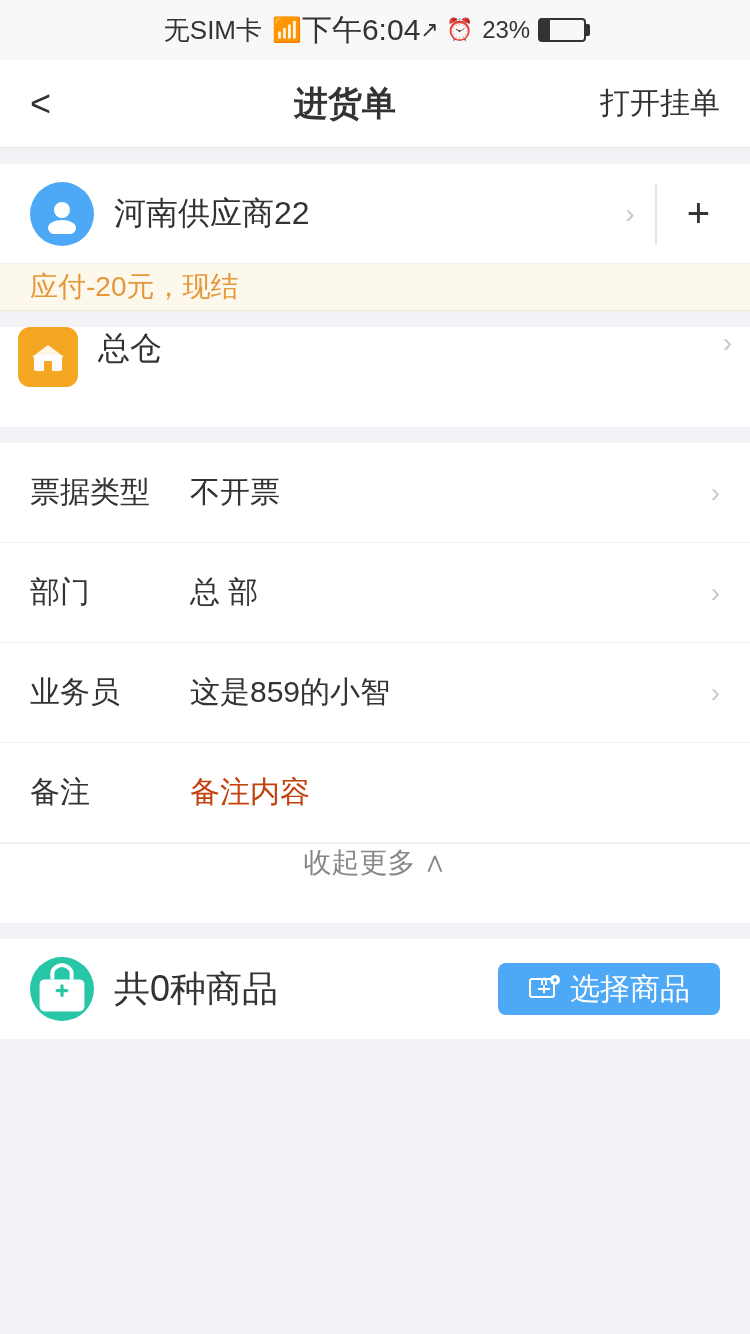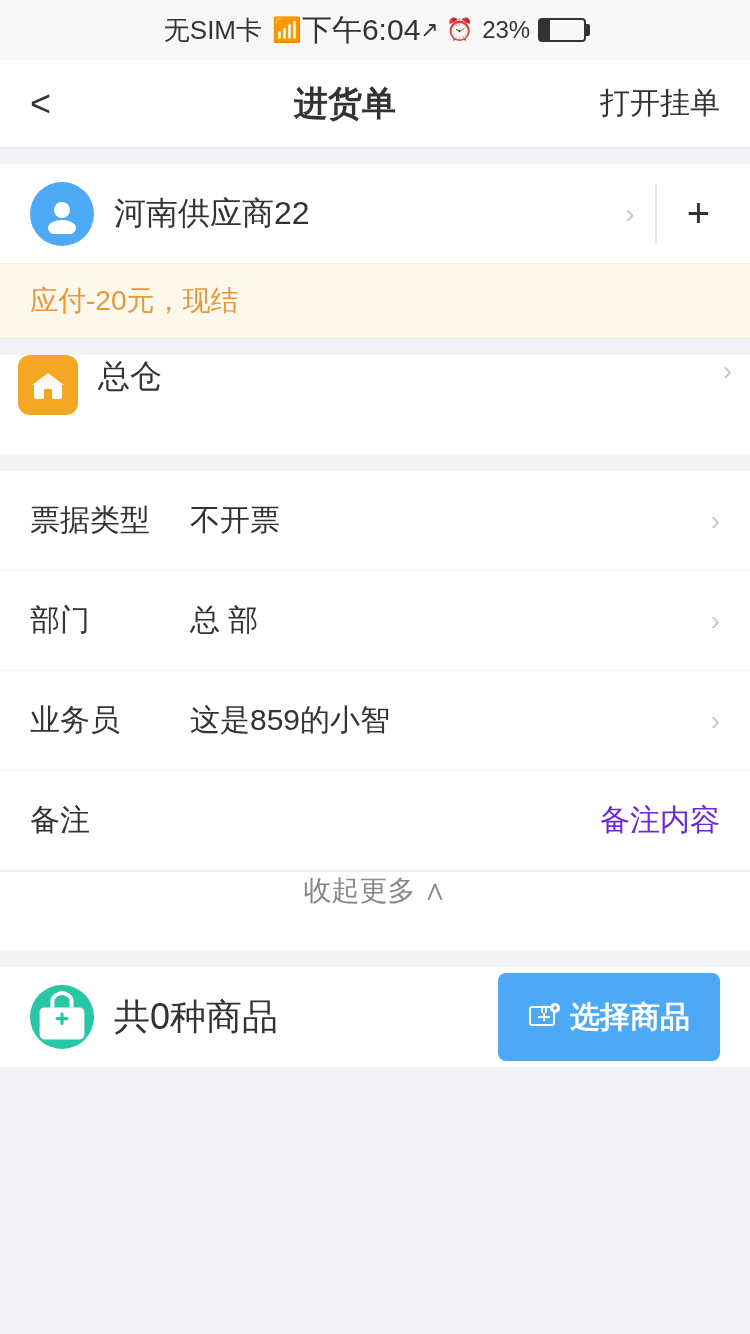--- a/index.html
+++ b/index.html
@@ -123,21 +123,21 @@
     .supplier-add {
       font-size: 40px;
       color: #333;
       cursor: pointer;
       padding: 10px;
     }
 
     
     .notice-bar {
       background: #fdf8ec;
-      padding: 18px 30px;
+      padding: 4px 30px;
       font-size: 28px;
       color: #e6973a;
       border-bottom: 1px solid #f5ead0;
     }
 
     
     .warehouse-row {
       display: flex;
       align-items: flex-start;
       padding: 0 18px;
@@ -183,22 +183,21 @@
       width: 140px;
       flex-shrink: 0;
     }
     .form-value {
       flex: 1;
       font-size: 30px;
       color: #333;
       padding-left: 20px;
     }
     .form-placeholder {
-      color: #6d28d9;
-      text-align: right;
+      color: #c2410c;
     }
 
     
     .collapse-bar {
       background: #fff;
       height: 80px;
       display: flex;
       align-items: flex-start;
       justify-content: center;
       border-top: 1px solid #f0f0f0;
@@ -229,27 +228,26 @@
       flex: 1;
       font-size: 36px;
       color: #333;
     }
     .select-btn {
       background: #4da8f5;
       color: #fff;
       border: none;
       border-radius: 8px;
       padding: 0 30px;
-      height: 88px;
+      height: 52px;
       font-size: 30px;
       display: flex;
       align-items: center;
       gap: 10px;
       cursor: pointer;
-      font-weight: bold;
     }
 
     
     .gray-fill {
       background: #f2f2f7;
       flex: 1;
       min-height: 300px;
     }
   </style>
 </head>

